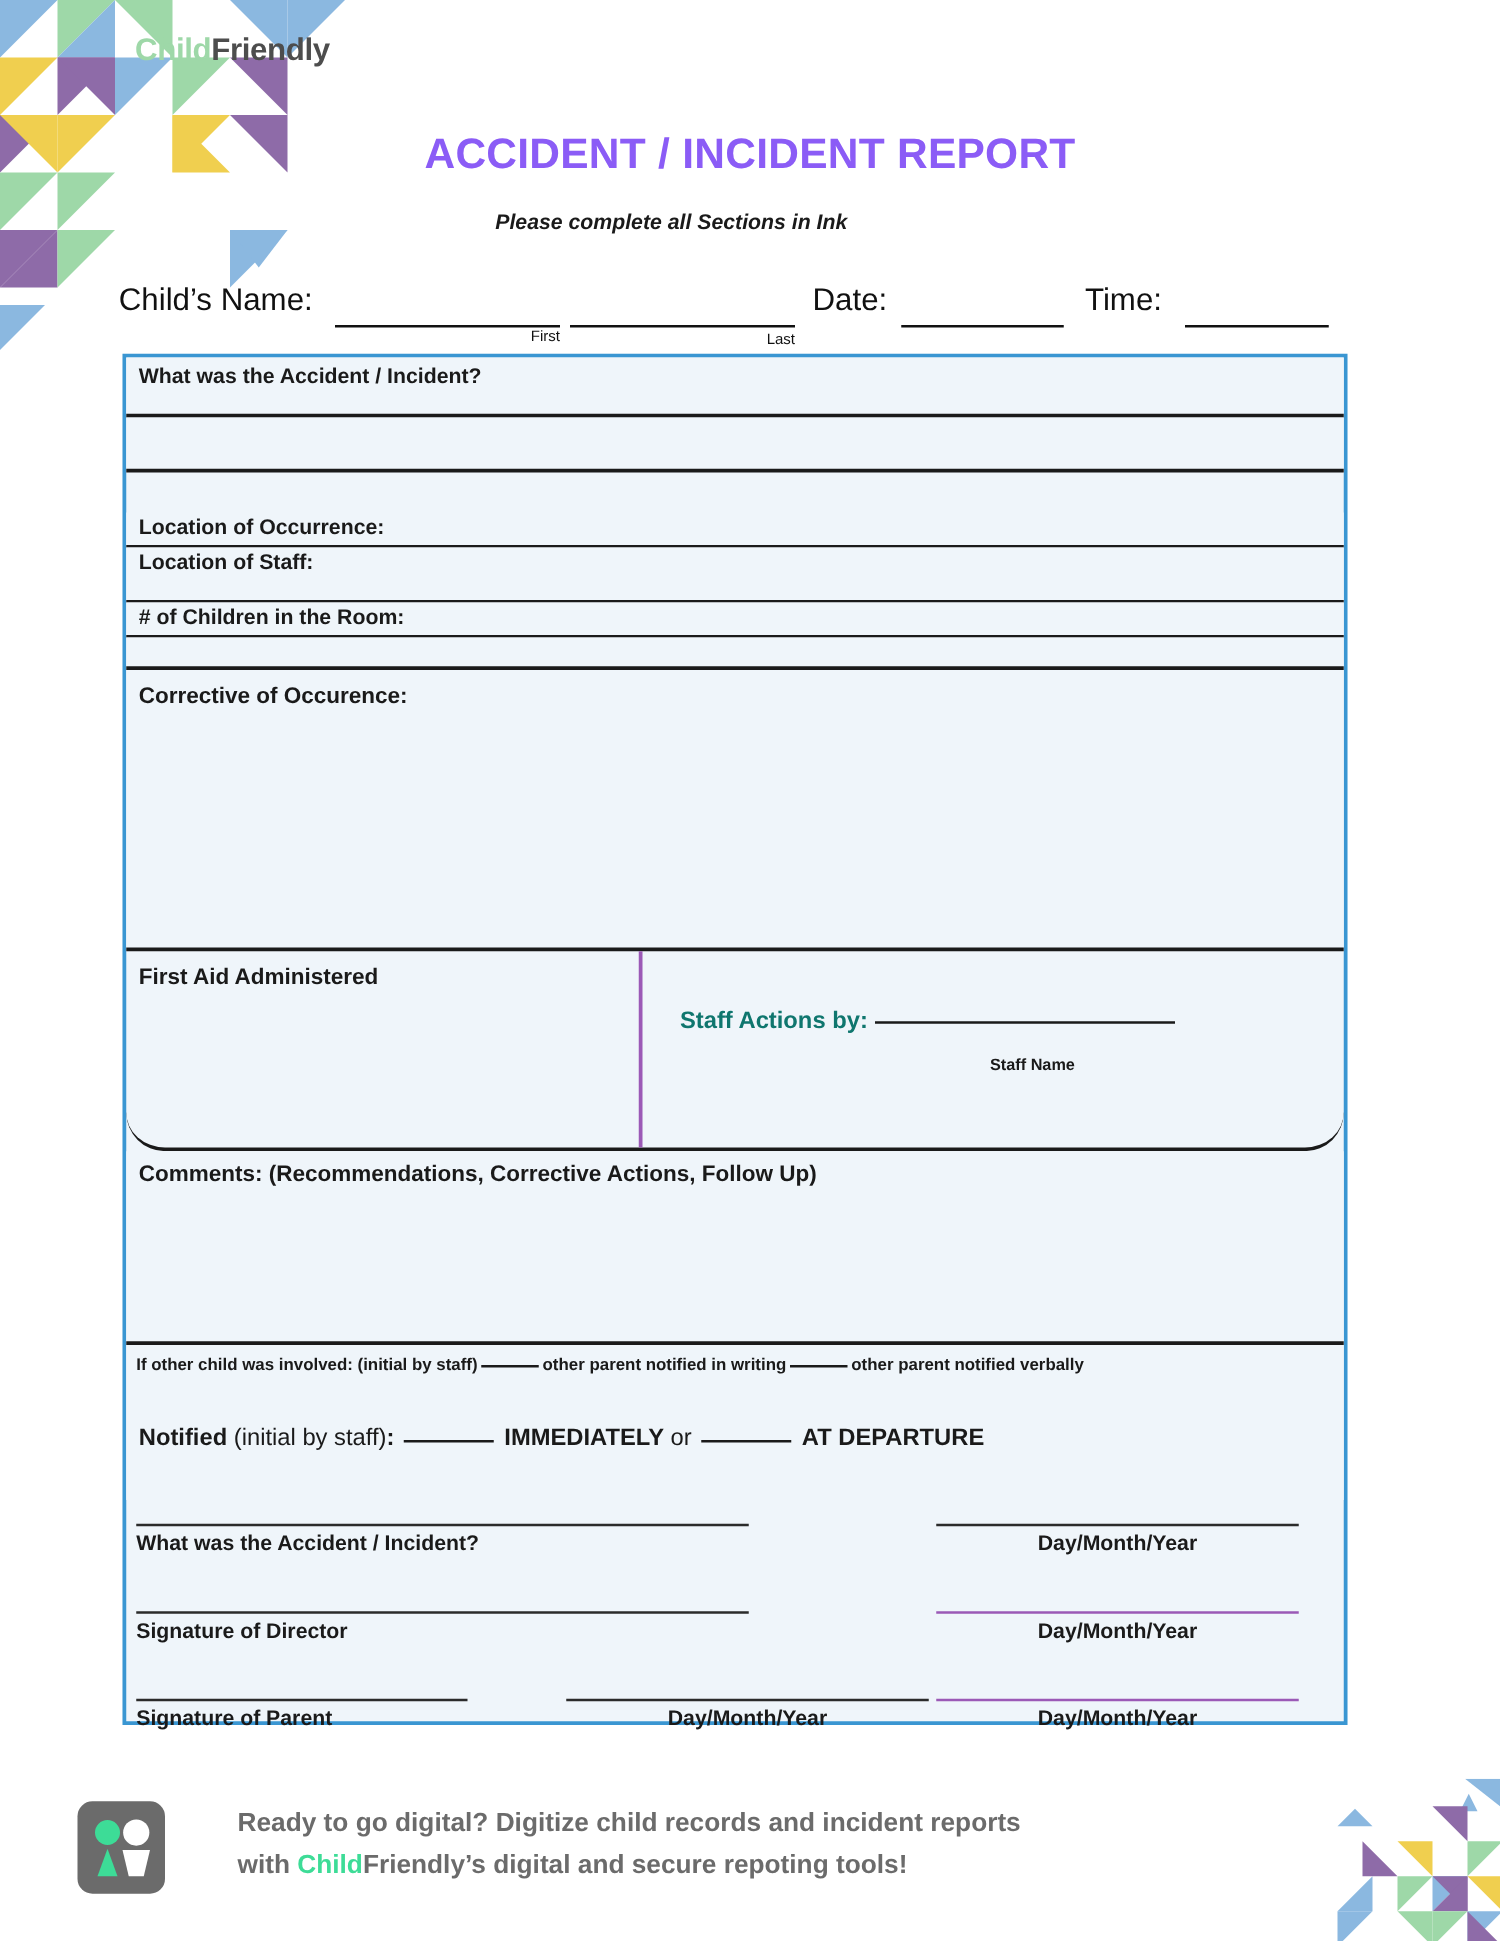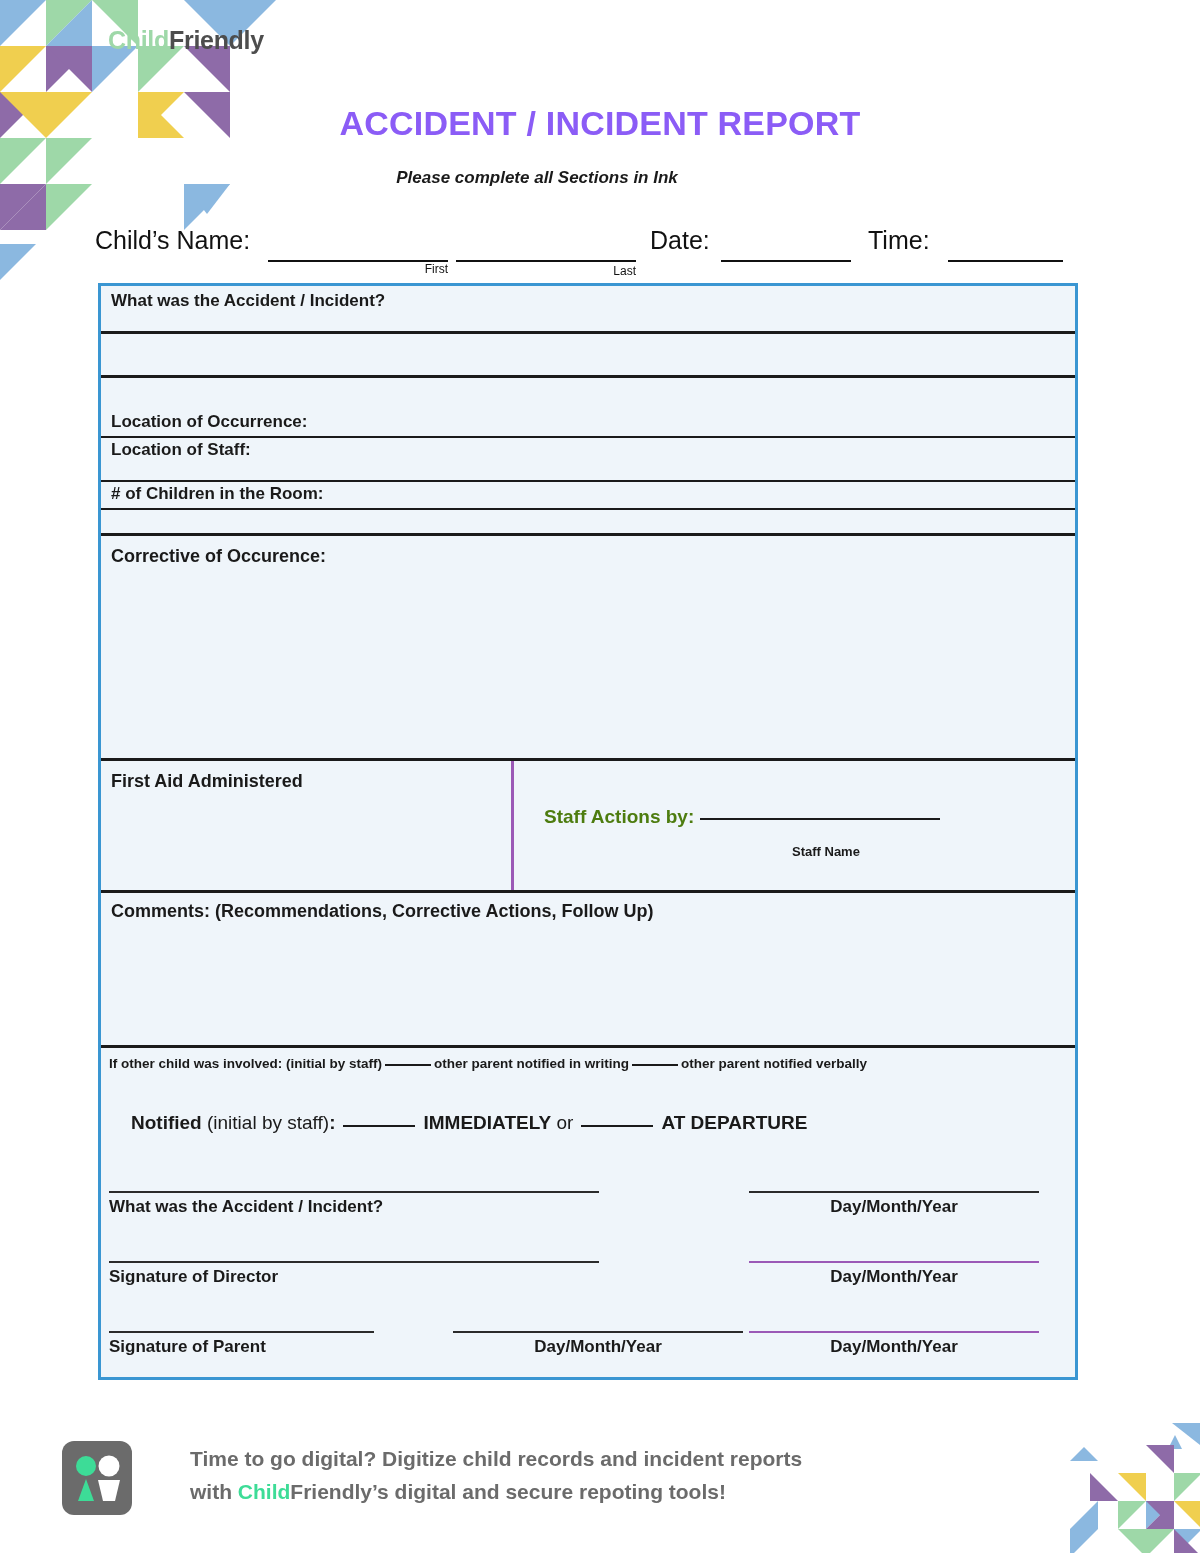--- a/index.html
+++ b/index.html
@@ -97,41 +97,42 @@
     font-size: 17px;
     font-weight: bold;
     color: #1a1a1a;
     padding: 5px 0 0 10px;
     white-space: nowrap;
   }
 
   .two-col {
     position: relative;
     display: flex;
-    height: 132px;
+    height: 160px;
+    border-radius: 31px;
   }
   .two-col .col-left {
     width: 410px;
     position: relative;
   }
   .two-col .divider {
     width: 3px;
     background: #9b59b6;
   }
   .two-col .col-right {
     flex: 1;
     position: relative;
   }
   .staff-line {
     position: absolute;
     left: 30px;
     top: 45px;
     font-size: 19px;
     font-weight: bold;
-    color: #4d7c0f;
+    color: #0f766e;
     white-space: nowrap;
   }
   .staff-line .u {
     display: inline-block;
     width: 240px;
     border-bottom: 2px solid #1a1a1a;
     vertical-align: 3px;
     margin-left: 6px;
   }
   .staff-sub {
@@ -314,21 +315,21 @@
     <div class="sec hr-black" style="height:155px;">
       <div class="sec-label" style="padding-top:8px; font-size:18px;">Comments: (Recommendations, Corrective Actions, Follow Up)</div>
     </div>
 
     <div class="sec" style="height:36px;">
       <div class="otherchild">
         <span>If other child was involved: (initial by staff)</span><span class="blank"></span><span>other parent notified in writing</span><span class="blank"></span><span>other parent notified verbally</span>
       </div>
     </div>
 
-    <div class="sec" style="height:88px;padding-left:20px;">
+    <div class="sec" style="height:88px;">
       <div class="notified">
         <b>Notified</b><span> (initial by staff)</span><b>:</b><span class="blank"></span><b>IMMEDIATELY</b> <span>or</span><span class="blank"></span><b>AT DEPARTURE</b>
       </div>
     </div>
 
     <div class="sig-row">
       <span class="sig-line" style="left:8px; top:19px; width:490px;"></span>
       <span class="sig-cap" style="left:8px; top:25px;">What was the Accident / Incident?</span>
       <span class="sig-line" style="left:648px; top:19px; width:290px;"></span>
       <span class="sig-cap center" style="left:648px; top:25px; width:290px;">Day/Month/Year</span>
@@ -355,21 +356,21 @@
   <div class="footer">
     <div class="footer-icon">
       <svg width="70" height="74" viewBox="0 0 70 74">
         <circle cx="24" cy="25" r="10" fill="#3ddc97"></circle>
         <circle cx="47" cy="25" r="10.5" fill="#ffffff"></circle>
         <polygon points="24,38 32,60 16,60" fill="#3ddc97"></polygon>
         <polygon points="36,39 58,39 53,60 41,60" fill="#ffffff"></polygon>
       </svg>
     </div>
     <div class="footer-text">
-      <span>Time to go digital? Digitize child records and incident reports</span><br>
+      <span>Ready to go digital? Digitize child records and incident reports</span><br>
       <span>with </span><span class="green">Child</span><span>Friendly’s digital and secure repoting tools!</span>
     </div>
   </div>
 
   <svg class="deco-br" viewBox="0 0 150 130">
     <polygon points="122,0 150,0 150,22" fill="#8bb8e0"></polygon>
     <polygon points="118,26 132,26 125,12" fill="#8bb8e0"></polygon>
     <polygon points="20,38 48,38 34,24" fill="#8bb8e0"></polygon>
     <polygon points="96,22 124,22 124,50" fill="#8e6ba8"></polygon>
     <polygon points="124,50 152,50 124,78" fill="#9ed8a8"></polygon>

